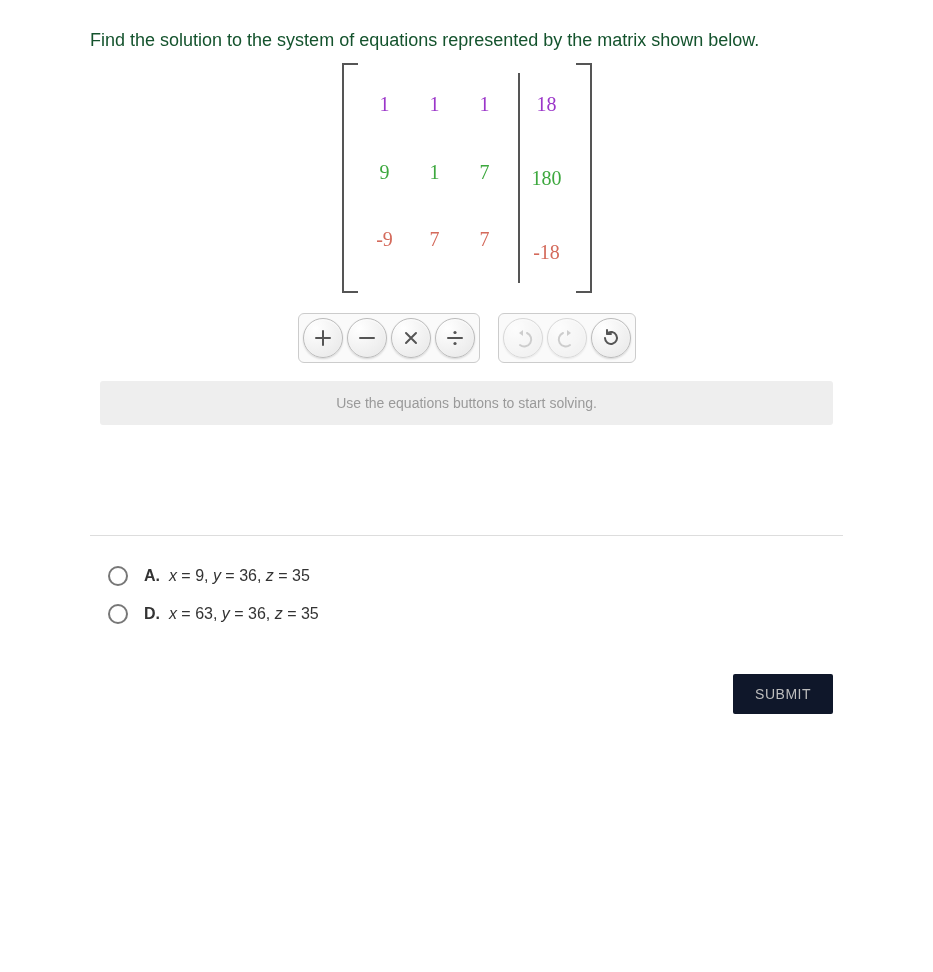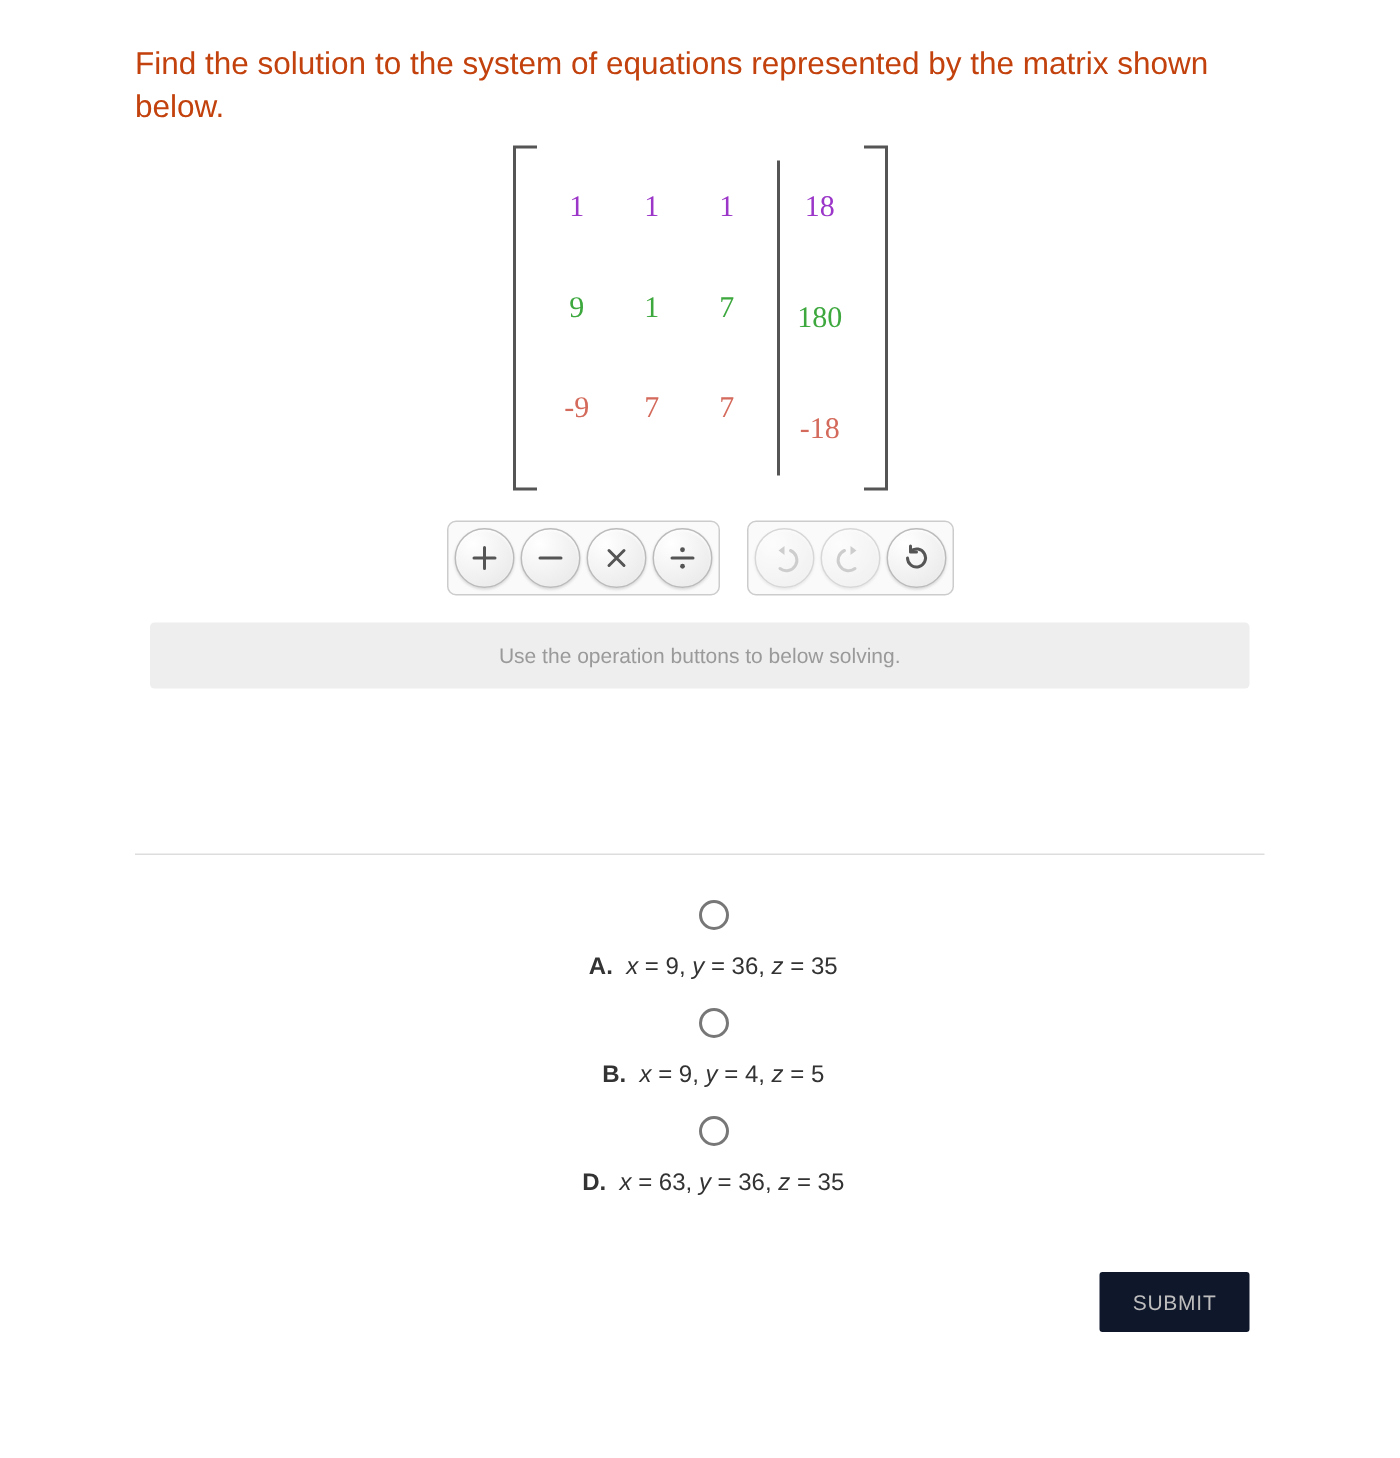--- a/index.html
+++ b/index.html
@@ -8,23 +8,23 @@
     margin: 0;
     padding: 0;
     background: #fff;
     color: #333;
     width: 933px;
   }
   .container {
     padding: 28px 90px 40px 90px;
   }
   .question-text {
-    font-size: 21px;
+    font-size: 18px;
     line-height: 1.4;
-    color: #c2410c;
+    color: #14532d;
   }
   .matrix-wrap {
     display: flex;
     justify-content: center;
     margin: 10px 0 20px 0;
   }
   .matrix {
     display: flex;
     align-items: stretch;
     font-family: "Times New Roman", serif;
@@ -131,21 +131,20 @@
   .options {
     padding-left: 18px;
   }
   .option {
     display: flex;
     align-items: center;
     gap: 16px;
     margin: 18px 0;
     font-size: 16px;
     cursor: pointer;
-    flex-direction: column;
   }
   .radio {
     width: 20px;
     height: 20px;
     border: 2px solid #777;
     border-radius: 50%;
     flex-shrink: 0;
   }
   .option-label b { font-weight: bold; }
   .option-label i { font-style: italic; }
@@ -250,41 +249,35 @@
         <span>
           <svg width="20" height="20" viewBox="0 0 20 20">
               <path d="M4 10a6 6 0 1 0 2-4.5" stroke="#555" stroke-width="2" fill="none" stroke-linecap="round"></path>
               <path d="M6 2v4h4" stroke="#555" stroke-width="2" fill="none" stroke-linecap="round" stroke-linejoin="round"></path>
             </svg>
         </span>
       </div>
     </div>
   </div>
 
-  <div class="hint-bar">Use the operation buttons to below solving.</div>
+  <div class="hint-bar">Use the equations buttons to start solving.</div>
 
 
   <hr class="divider">
 
   <div class="options">
     <div class="option">
       <div class="radio"></div>
       <div class="option-label">
         <b>A.</b>&nbsp;&nbsp;<i>x</i> = 9, <i>y</i> = 36, <i>z</i> = 35
       </div>
     </div>
     <div class="option">
       <div class="radio"></div>
       <div class="option-label">
-        <b>B.</b>&nbsp;&nbsp;<i>x</i> = 9, <i>y</i> = 4, <i>z</i> = 5
-      </div>
-    </div>
-    <div class="option">
-      <div class="radio"></div>
-      <div class="option-label">
         <b>D.</b>&nbsp;&nbsp;<i>x</i> = 63, <i>y</i> = 36, <i>z</i> = 35
       </div>
     </div>
   </div>
 
   <div class="submit-row">
     <button class="submit-btn">SUBMIT</button>
   </div>
 
 </div>

